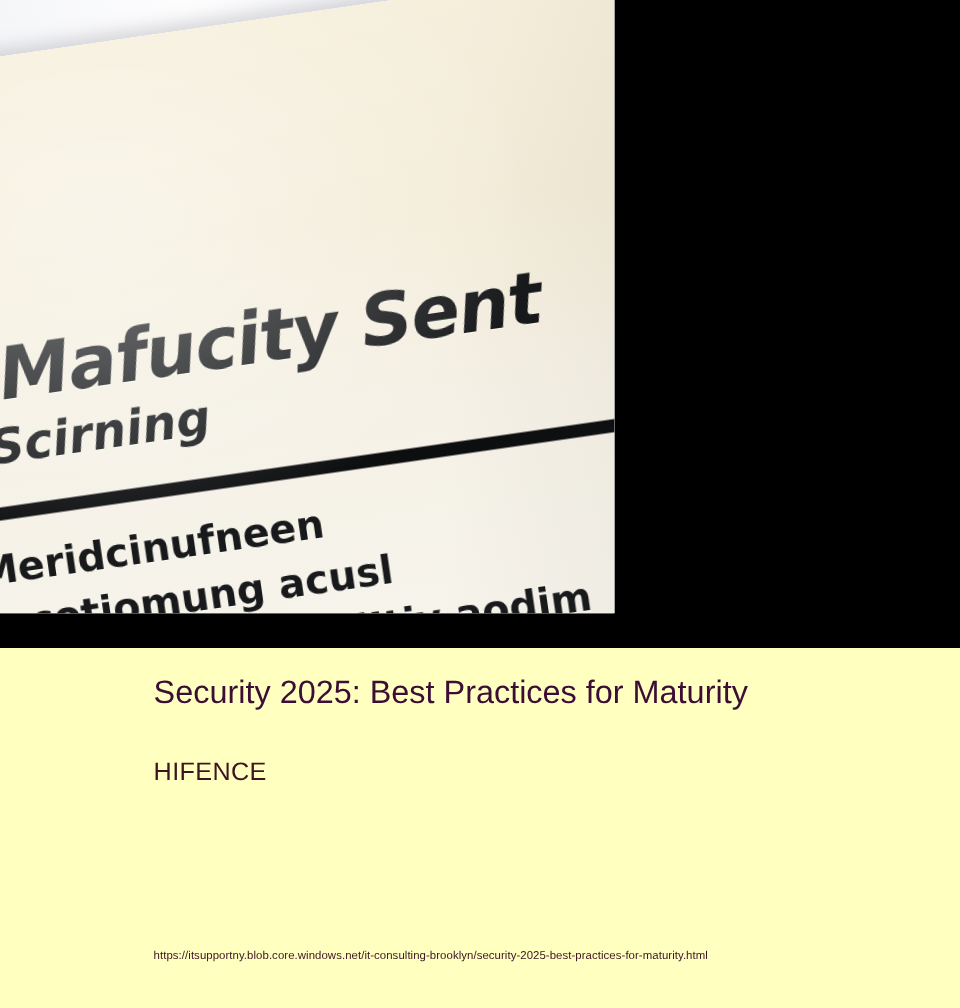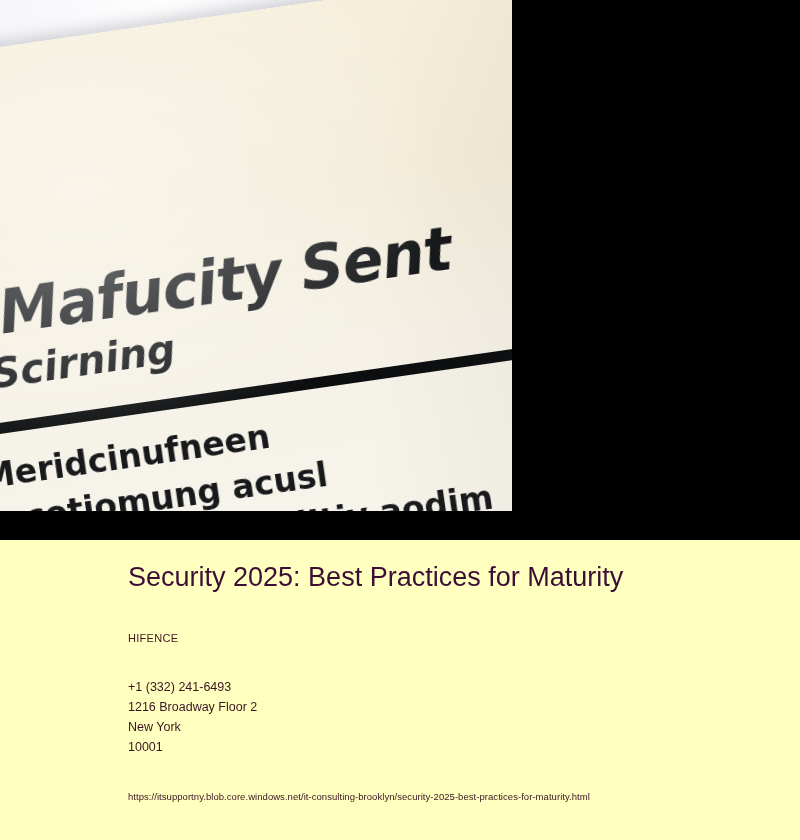--- a/index.html
+++ b/index.html
@@ -139,21 +139,21 @@
     line-height: 31px;
     font-weight: normal;
     color: #3d0e35;
     font-family: "Liberation Sans", sans-serif;
   }
 
   #brand-name {
     position: absolute;
     left: 128px;
     top: 92px;
-    font-size: 11px;
+    font-size: 21px;
     color: #3f1420;
     letter-spacing: 0.3px;
   }
 
   #contact-block {
     position: absolute;
     left: 128px;
     top: 137px;
     font-size: 12.5px;
     line-height: 20px;
@@ -195,22 +195,16 @@
   </div>
 
 </div>
 
 <div id="info-panel">
 
   <h1 id="doc-title">Security 2025: Best Practices for Maturity</h1>
 
   <div id="brand-name">HIFENCE</div>
 
-  <div id="contact-block">
-    <div>+1 (332) 241-6493</div>
-    <div>1216 Broadway Floor 2</div>
-    <div>New York</div>
-    <div>10001</div>
-  </div>
 
 </div>
 
 <div id="doc-url">https://itsupportny.blob.core.windows.net/it-consulting-brooklyn/security-2025-best-practices-for-maturity.html</div>
 
 </body></html>

